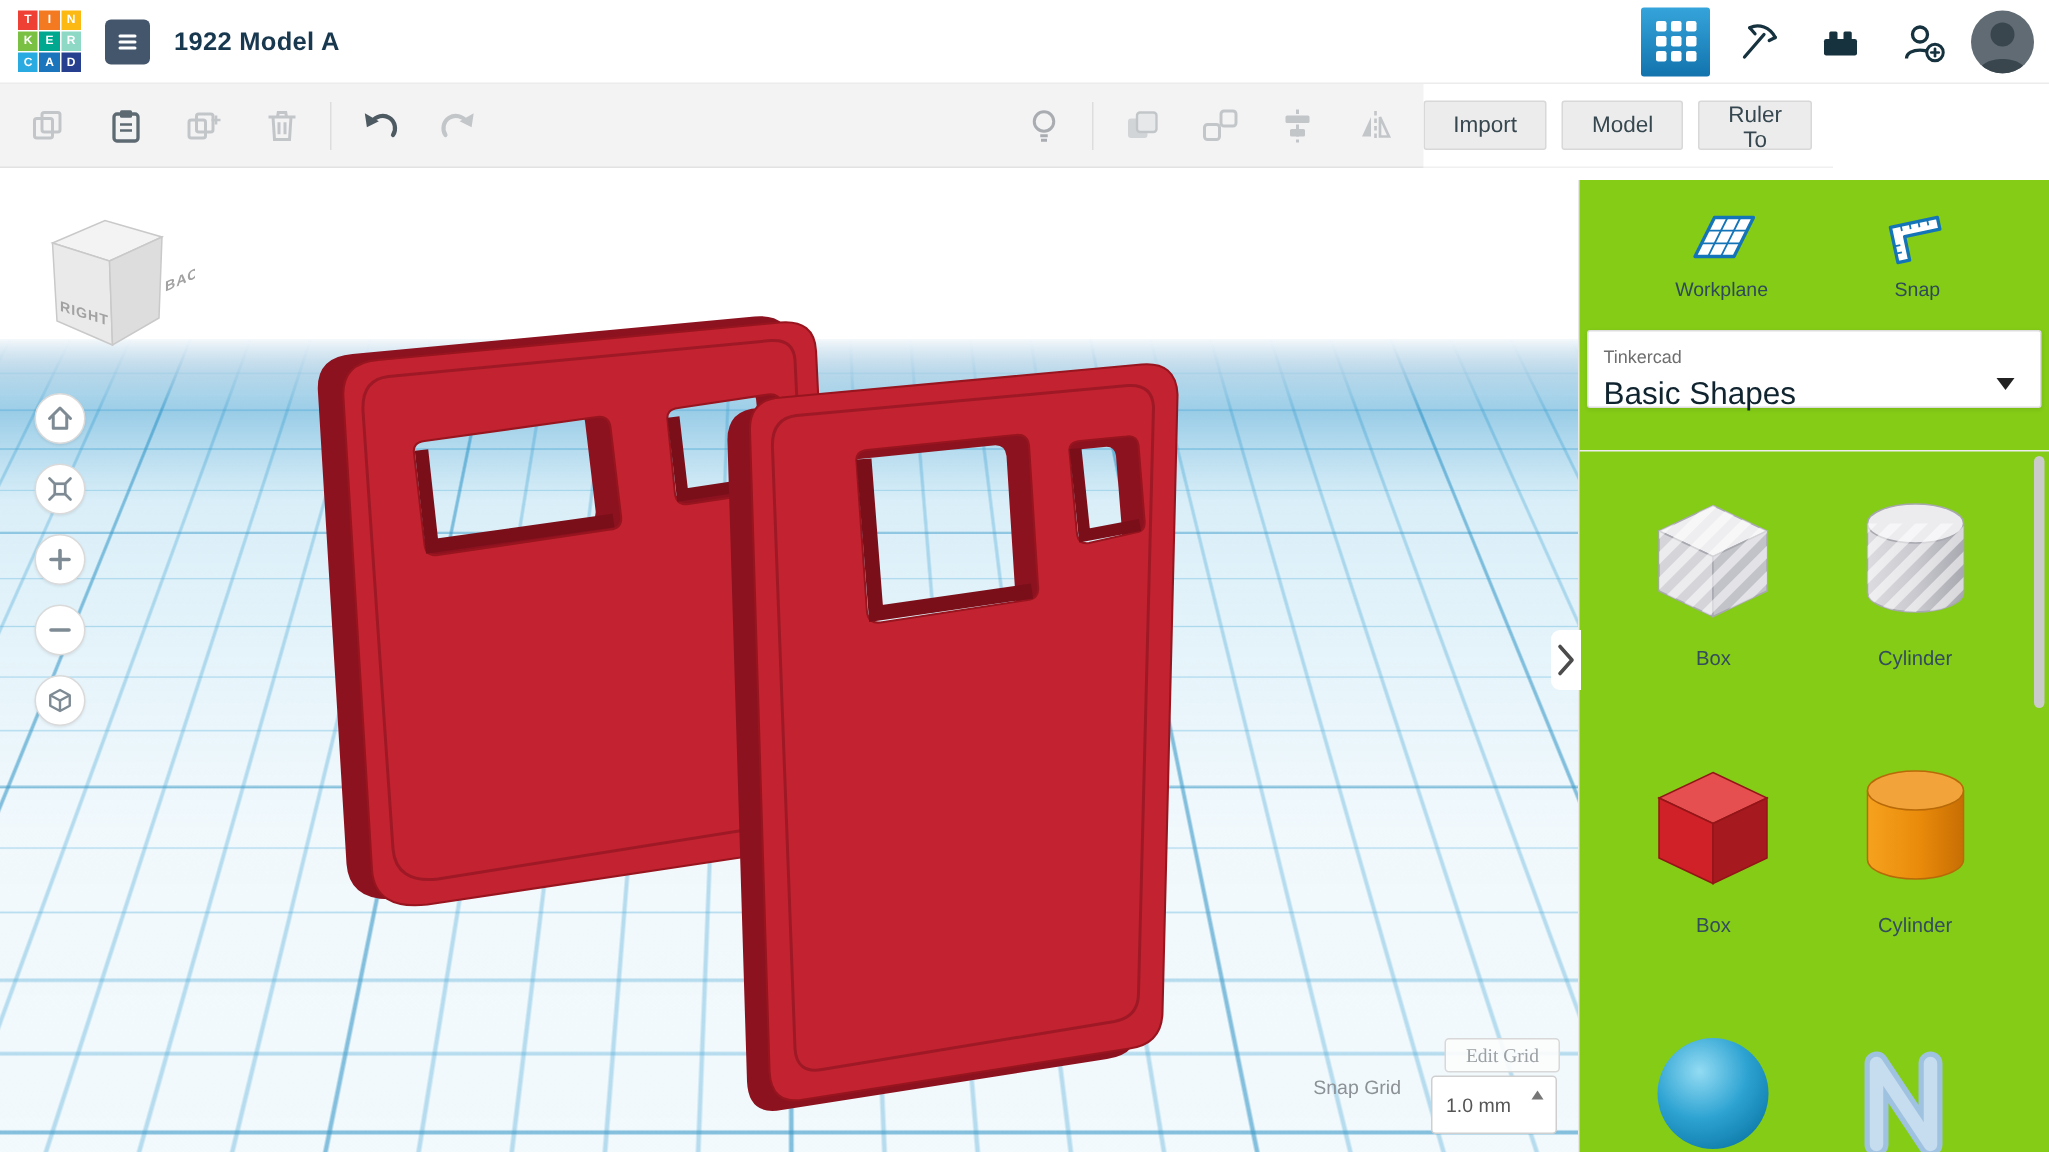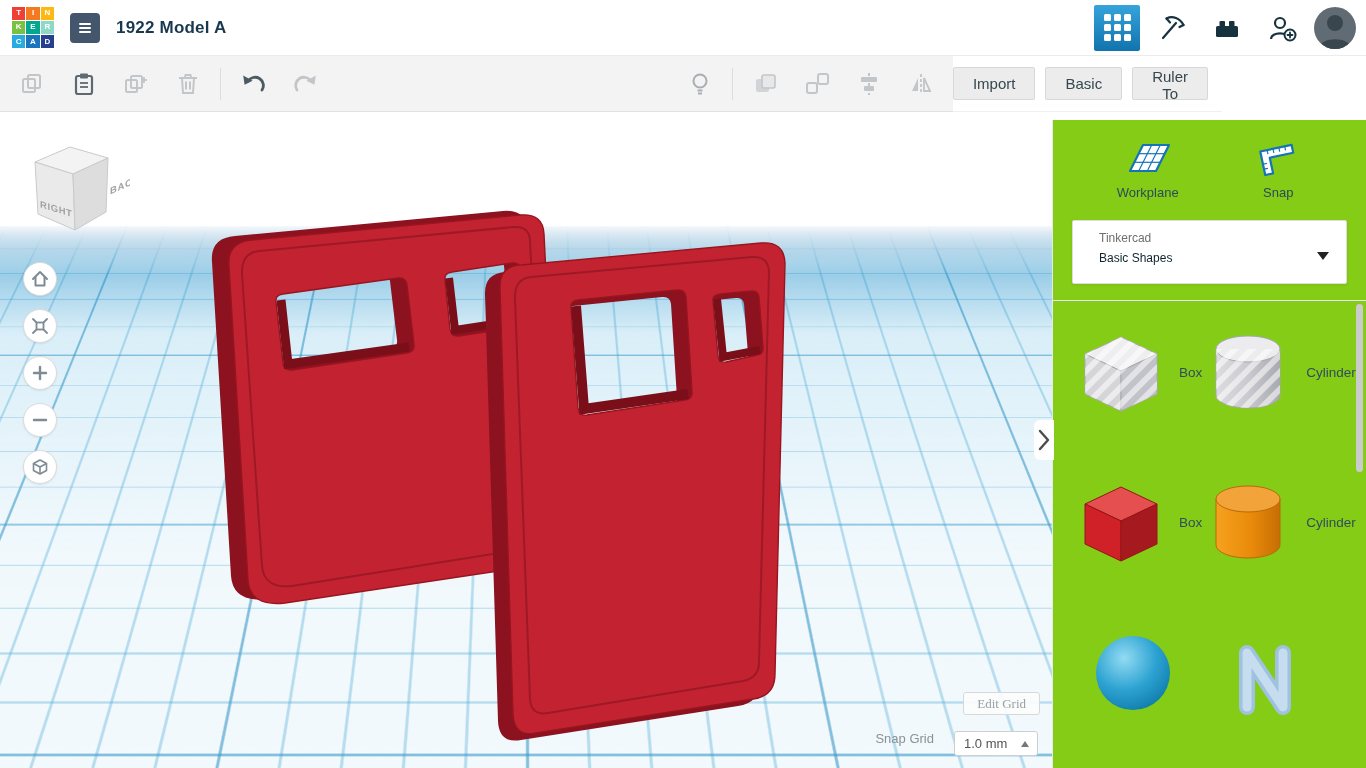--- a/index.html
+++ b/index.html
@@ -53,43 +53,43 @@
 
   .navcol{position:absolute;left:23px;top:150px;z-index:5;display:flex;flex-direction:column;gap:13px}
   .navbtn{width:34px;height:34px;border-radius:50%;background:#fff;border:1px solid #dadada;
     box-shadow:0 1px 2px rgba(0,0,0,.08);display:flex;align-items:center;justify-content:center;cursor:pointer}
 
   .edit-grid{position:absolute;right:12px;top:580px;z-index:5;height:23px;padding:0 13px;
     background:rgba(252,252,252,.92);border:1px solid #d8d8d8;border-radius:3px;
     font-size:13px;color:#9aa0a4;font-family:Liberation Serif, serif;cursor:pointer}
   .snap-row{position:absolute;right:14px;bottom:12px;z-index:5;display:flex;align-items:flex-start;gap:20px}
   .snap-label{font-size:13px;color:#8b9196}
-  .snap-select{width:84px;height:25px;background:#fff;border:1px solid #cfcfcf;border-radius:3px;
+  .snap-select{width:84px;height:39px;background:#fff;border:1px solid #cfcfcf;border-radius:3px;
     display:flex;align-items:center;padding-left:9px;font-size:13px;color:#555;position:relative;cursor:pointer}
   .snap-select .tri{position:absolute;right:8px;top:9px;width:0;height:0;
     border-left:4px solid transparent;border-right:4px solid transparent;border-bottom:6px solid #777}
 
   .collapse-tab{position:absolute;left:1034px;top:420px;width:20px;height:40px;z-index:45;background:#fff;
     border-radius:6px 0 0 6px;display:flex;align-items:center;justify-content:center;cursor:pointer}
 
   
   .sidebar{position:absolute;top:120px;left:1052px;width:314px;height:656px;background:#84cc16;
     border-left:1px solid #e8e8e8;z-index:30}
   .side-tools{height:98px;display:flex;align-items:center;justify-content:space-around;padding:0 26px}
   .side-tool{display:flex;flex-direction:column;align-items:center;gap:7px;cursor:pointer}
   .side-tool .lbl{font-size:13px;color:#2e4a5a}
-  .cat-select{margin:2px 19px 0;height:64px;border:1px solid #ddd;border-radius:2px;
-    box-shadow:0 1px 3px rgba(0,0,0,.08);padding:10px 26px;position:relative;cursor:pointer;background:#fff}
+  .cat-select{margin:2px 5px 0;height:52px;border:1px solid #ddd;border-radius:2px;
+    box-shadow:0 1px 3px rgba(0,0,0,.08);padding:10px 10px;position:relative;cursor:pointer;background:#fff}
   .kicker{font-size:12px;color:#6e6e6e}
-  .cat-value{font-size:12px;color:#10242f;margin-top:6px}
+  .cat-value{font-size:21px;color:#10242f;margin-top:6px}
   .chev{position:absolute;right:17px;top:31px;width:0;height:0;
     border-left:6px solid transparent;border-right:6px solid transparent;border-top:8px solid #222}
   .shape-scroll{position:absolute;top:180px;left:0;right:0;bottom:0;overflow:hidden;border-top:1px solid #ededed}
   .shape-grid{display:grid;grid-template-columns:1fr 1fr;padding:26px 22px 0;row-gap:58px;justify-items:center}
-  .tile{display:flex;flex-direction:row;align-items:center;gap:12px;cursor:pointer}
+  .tile{display:flex;flex-direction:column;align-items:center;gap:12px;cursor:pointer}
   .tile .lbl{font-size:13.5px;color:#334d5c;height:16px}
   .scrollbar{position:absolute;top:184px;right:3px;width:7px;height:168px;border-radius:4px;background:#cbcbcb;z-index:6;cursor:pointer}
 
   .hidden-defs{position:absolute;width:0;height:0}
 </style>
 </head>
 <body>
 
 <svg class="hidden-defs" aria-hidden="true">
   <defs>
@@ -283,21 +283,21 @@
           <svg width="26" height="26" viewBox="0 0 26 26">
             <line x1="13" y1="3" x2="13" y2="23" stroke="#c3c6c9" stroke-width="1.8" stroke-dasharray="3 2"></line>
             <polygon points="4,20 10,7 10,20" fill="#c3c6c9"></polygon>
             <polygon points="22,20 16,7 16,20" fill="none" stroke="#c3c6c9" stroke-width="1.8"></polygon>
           </svg>
         </div>
       </div>
     </div>
     <div class="file-actions">
       <button class="fbtn">Import</button>
-      <button class="fbtn">Basic</button>
+      <button class="fbtn">Model</button>
       <button class="fbtn">Ruler To</button>
     </div>
   </div>
 
   <div class="viewport">
     <div class="grid-plane"></div>
     <div class="horizon-fade"></div>
 
     <svg class="model" width="1052" height="656" viewBox="0 112 1052 656">
 

